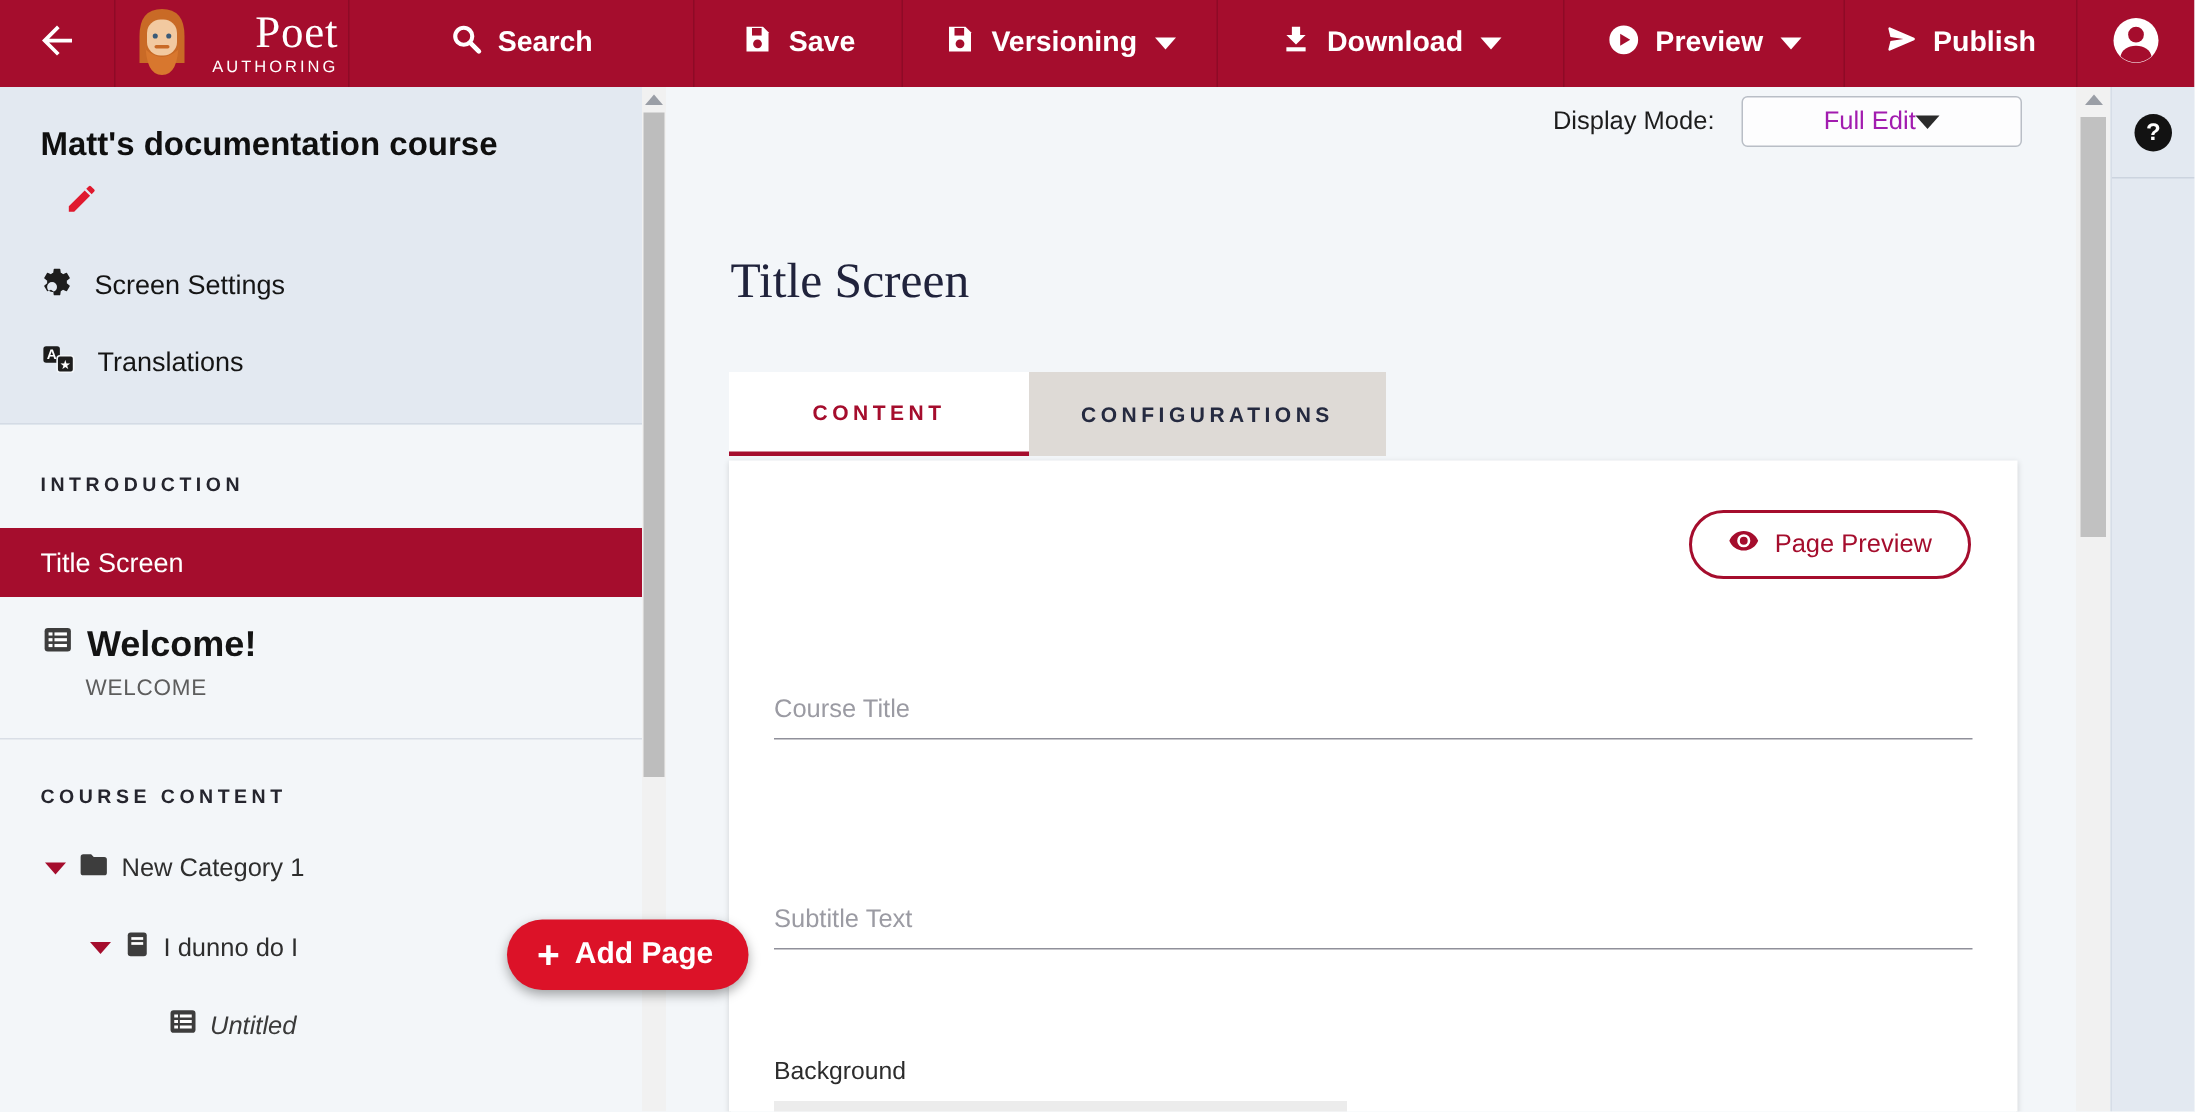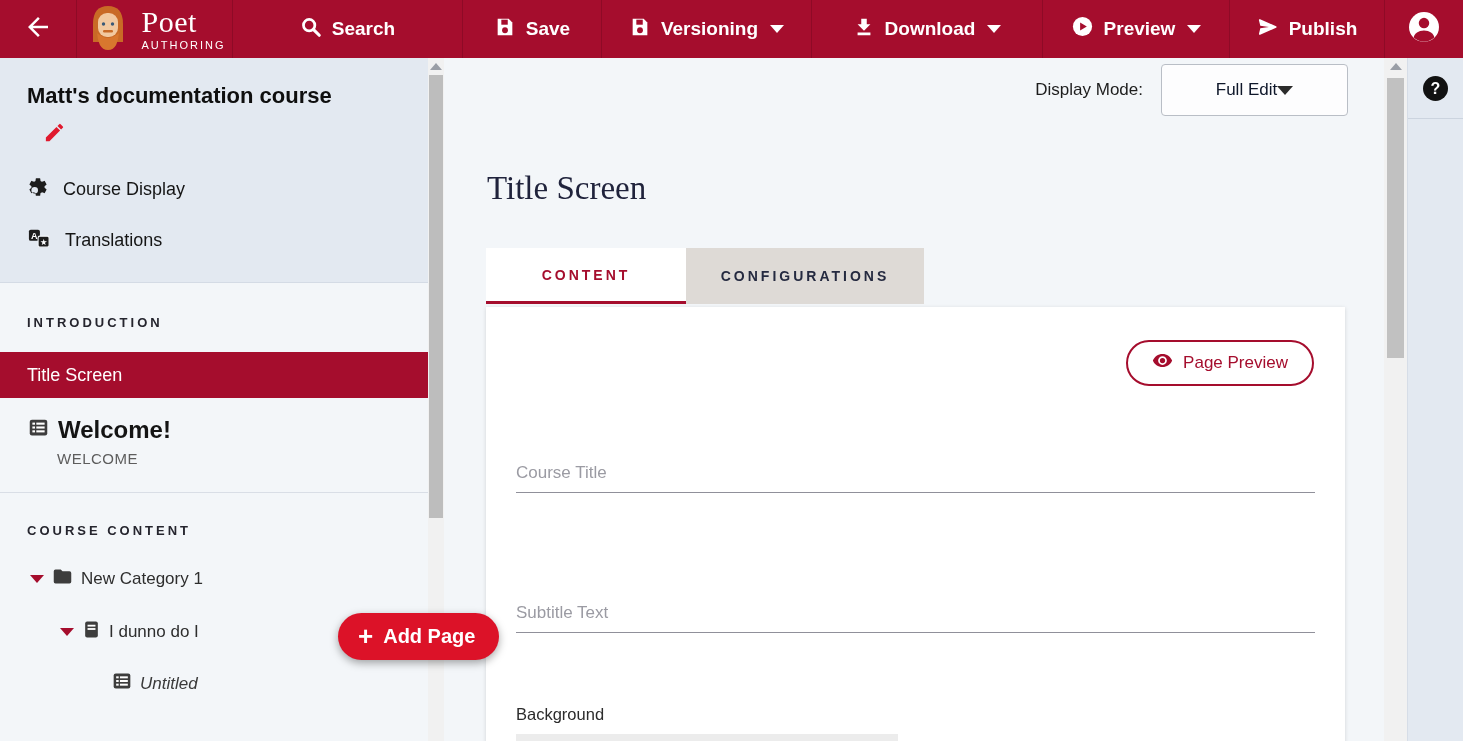--- a/index.html
+++ b/index.html
@@ -3,21 +3,21 @@
 <meta charset="utf-8">
 <style>
   * { margin:0; padding:0; box-sizing:border-box; }
   html,body { width:1463px; height:741px; overflow:hidden; }
   body { font-family:"Liberation Sans", sans-serif; background:#f3f6f9; position:relative; }
 
   
   .topbar { position:absolute; top:0; left:0; width:1463px; height:58px; background:#a50d2d; display:flex; align-items:stretch; color:#fff; z-index:50; }
   .tb-cell { display:flex; align-items:center; justify-content:center; border-right:1px solid #8e0a26; }
   .tb-back { width:77px; cursor:pointer; }
-  .tb-logo { width:156px; gap:10px; }
+  .tb-logo { width:156px; gap:10px;text-align:right; }
   .logo-text { display:flex; flex-direction:column; line-height:1; }
   .logo-title { font-family:"Liberation Serif", serif; font-size:30px; letter-spacing:.5px; }
   .logo-sub { font-size:11px; letter-spacing:2px; margin-top:3px; font-weight:400; }
   .tb-item { gap:10px; font-size:19px; font-weight:600; cursor:pointer; }
   .tb-item svg { flex:0 0 auto; }
   .tb-user { width:78px; border-right:none; cursor:pointer; }
   .w-search { width:230px; } .w-save { width:139px; } .w-versioning { width:210px; }
   .w-download { width:231px; } .w-preview { width:187px; } .w-publish { width:155px;text-align:center; }
   .caret-w { width:0; height:0; border-left:7px solid transparent; border-right:7px solid transparent; border-top:8px solid #fff; margin-left:2px; }
 
@@ -50,21 +50,21 @@
 
   
   .help-strip { position:absolute; top:58px; left:1407px; width:56px; bottom:0; background:#e3e9f1; border-left:1px solid #d6dde7; }
   .help-circle { width:25px; height:25px; background:#121212; color:#fff; border-radius:50%; font-size:16px; font-weight:700; display:flex; align-items:center; justify-content:center; margin:18px auto 0; cursor:pointer; }
   .help-divider { position:absolute; top:60px; left:0; right:0; border-top:1px solid #ccd4df; }
 
   
   .main { position:absolute; top:58px; left:444px; width:940px; bottom:0; background:#f3f6f9;padding-left:36px; }
   .dm-row { position:absolute; top:6px; right:36px; display:flex; align-items:center; gap:18px; }
   .dm-label { font-size:17px; color:#1d1d1d; }
-  .dm-select { width:187px; height:52px; border:1px solid #b9bec6; border-radius:4px; background:#fdfdfe; display:flex; align-items:center; justify-content:center; font-size:17px; color:#0f172a; cursor:pointer; }
+  .dm-select { width:187px; height:34px; border:1px solid #b9bec6; border-radius:4px; background:#fdfdfe; display:flex; align-items:center; justify-content:center; font-size:17px; color:#a21caf; cursor:pointer; }
   .dm-caret { width:0; height:0; border-left:8px solid transparent; border-right:8px solid transparent; border-top:9px solid #2b2b2b; }
   .page-title { position:absolute; top:112px; left:43px; font-family:"Liberation Serif", serif; font-size:33px; font-weight:500; color:#20233c; }
   .tabs { position:absolute; top:190px; left:42px; display:flex; }
   .tab { height:56px; display:flex; align-items:center; justify-content:center; font-size:14px; font-weight:700; letter-spacing:3px; cursor:pointer; }
   .tab-active { width:200px; background:#fff; color:#a50d2d; border-bottom:3px solid #a50d2d; }
   .tab-inactive { width:238px; background:#dedad6; color:#252a40; }
   .card { position:absolute; top:249px; left:42px; width:859px; height:500px; background:#fff; box-shadow:0 1px 4px rgba(0,0,0,.14); }
   .page-preview { position:absolute; top:33px; right:31px; height:46px; border:2px solid #a50d2d; border-radius:23px; background:#fff; color:#a50d2d; font-size:17px; display:flex; align-items:center; gap:10px; padding:0 24px; cursor:pointer; }
   .field { position:absolute; left:30px; right:30px; }
   .field input { width:100%; height:40px; border:none; border-bottom:1px solid #90909a; outline:none; font-size:17px; font-family:"Liberation Sans", sans-serif; color:#333; background:transparent; }
@@ -187,21 +187,21 @@
       <svg width="23" height="23" viewBox="0 0 24 24">
           <path fill="#e0192e" d="M3 17.25V21h3.75L17.81 9.94l-3.75-3.75L3 17.25zM20.71 7.04a1 1 0 000-1.41l-2.34-2.34a1 1 0 00-1.41 0l-1.83 1.83 3.75 3.75 1.83-1.83z"></path>
         </svg>
     </span>
     <div class="sb-link sb-link-settings">
       <span>
         <svg width="22" height="22" viewBox="0 0 24 24">
             <path fill="#1d1d1d" d="M19.14 12.94c.04-.3.06-.61.06-.94 0-.32-.02-.64-.07-.94l2.03-1.58a.49.49 0 00.12-.61l-1.92-3.32a.49.49 0 00-.59-.22l-2.39.96a7.03 7.03 0 00-1.62-.94l-.36-2.54a.48.48 0 00-.48-.41h-3.84a.48.48 0 00-.47.41l-.36 2.54c-.59.24-1.13.57-1.62.94l-2.39-.96a.49.49 0 00-.59.22L2.74 8.87c-.12.21-.08.47.12.61l2.03 1.58c-.05.3-.09.63-.09.94s.02.64.07.94l-2.03 1.58a.49.49 0 00-.12.61l1.92 3.32c.12.22.37.29.59.22l2.39-.96c.5.38 1.03.7 1.62.94l.36 2.54c.05.24.24.41.48.41h3.84c.24 0 .44-.17.47-.41l.36-2.54a6.8 6.8 0 001.62-.94l2.39.96c.22.08.47 0 .59-.22l1.92-3.32a.49.49 0 00-.12-.61l-2.01-1.58zM12 15.6A3.6 3.6 0 118.4 12a3.6 3.6 0 013.6 3.6z"></path>
           </svg>
       </span>
-      <span>Course Display</span>
+      <span>Screen Settings</span>
     </div>
     <div class="sb-link sb-link-translations">
       <span>
         <svg width="24" height="22" viewBox="0 0 24 24">
             <rect x="1" y="3" width="12" height="12" rx="2" fill="#1d1d1d"></rect>
             <text x="7" y="12.6" fill="#fff" font-size="10" font-weight="bold" text-anchor="middle" font-family="sans-serif">A</text>
             <rect x="11" y="10" width="12" height="12" rx="2" fill="#1d1d1d" stroke="#f3f6f9" stroke-width="1.2"></rect>
             <text x="17" y="19.6" fill="#fff" font-size="9" text-anchor="middle" font-family="sans-serif">★</text>
           </svg>
       </span>

